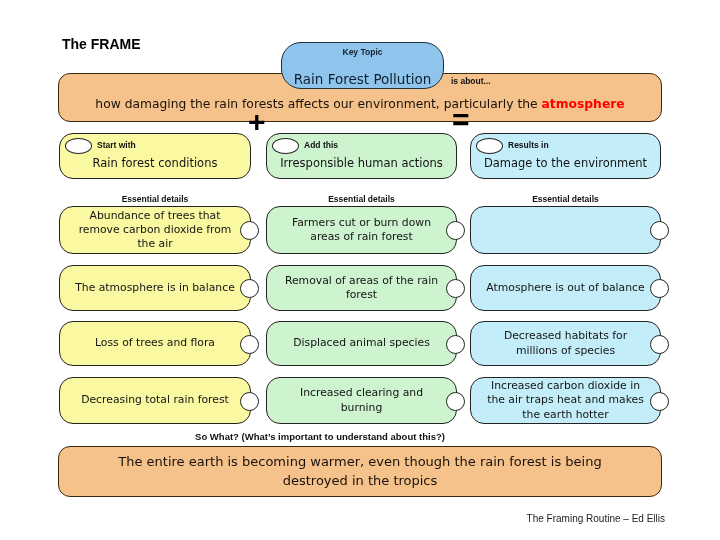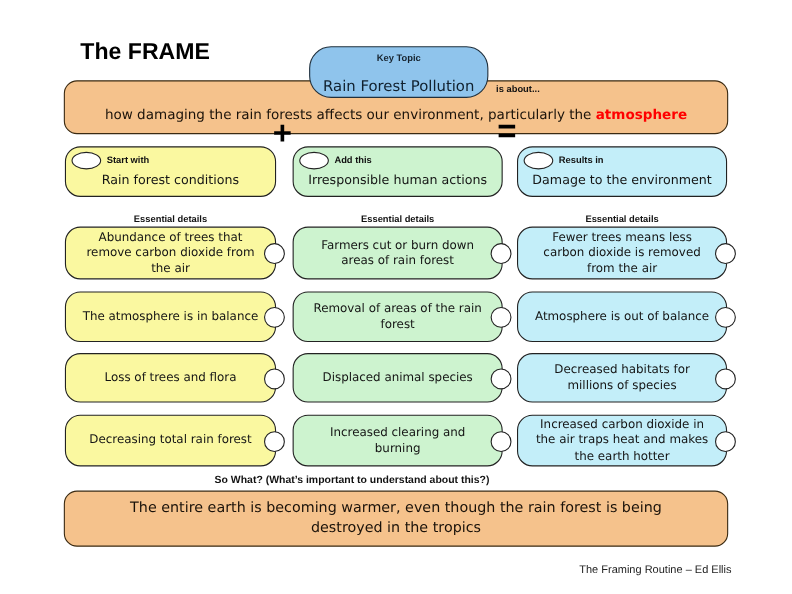--- a/index.html
+++ b/index.html
@@ -1,22 +1,22 @@
 <!DOCTYPE html>
 <html><head>
 <meta charset="utf-8">
 <style>
   html,body{margin:0;padding:0;background:#fff;}
   .page{
     position:relative;width:720px;height:540px;background:#ffffff;overflow:hidden;
     font-family:"DejaVu Sans",sans-serif;color:#151515;
   }
   .title{
-    position:absolute;left:73px;top:36px;
-    font-family:"Liberation Sans",sans-serif;font-weight:bold;font-size:21px;color:#000;
+    position:absolute;left:62px;top:36px;
+    font-family:"Liberation Sans",sans-serif;font-weight:bold;font-size:14px;color:#000;
   }
   
   .about-box{
     position:absolute;left:58px;top:73px;width:604px;height:49px;box-sizing:border-box;
     background:#F5C28C;border:1.5px solid #3a2a12;border-radius:12px;z-index:1;
   }
   .about-text{
     position:absolute;left:12px;right:12px;top:23px;text-align:center;
     font-size:12.3px;color:#1a120a;white-space:nowrap;
   }
@@ -138,21 +138,20 @@
 
   <div class="detail c2 r1 bg-green">
     <span>Farmers cut or burn down areas of rain forest</span>
     <span class="connector"></span>
   </div>
   <div class="detail c1 r1 bg-yellow">
     <span>Abundance of trees that remove carbon dioxide from the air</span>
     <span class="connector"></span>
   </div>
   <div class="detail c3 r1 bg-cyan">
-    <span>Fewer trees means less carbon dioxide is removed from the air</span>
     <span class="connector"></span>
   </div>
 
   <div class="detail c1 r2 bg-yellow">
     <span>The atmosphere is in balance</span>
     <span class="connector"></span>
   </div>
   <div class="detail c2 r2 bg-green">
     <span>Removal of areas of the rain forest</span>
     <span class="connector"></span>

